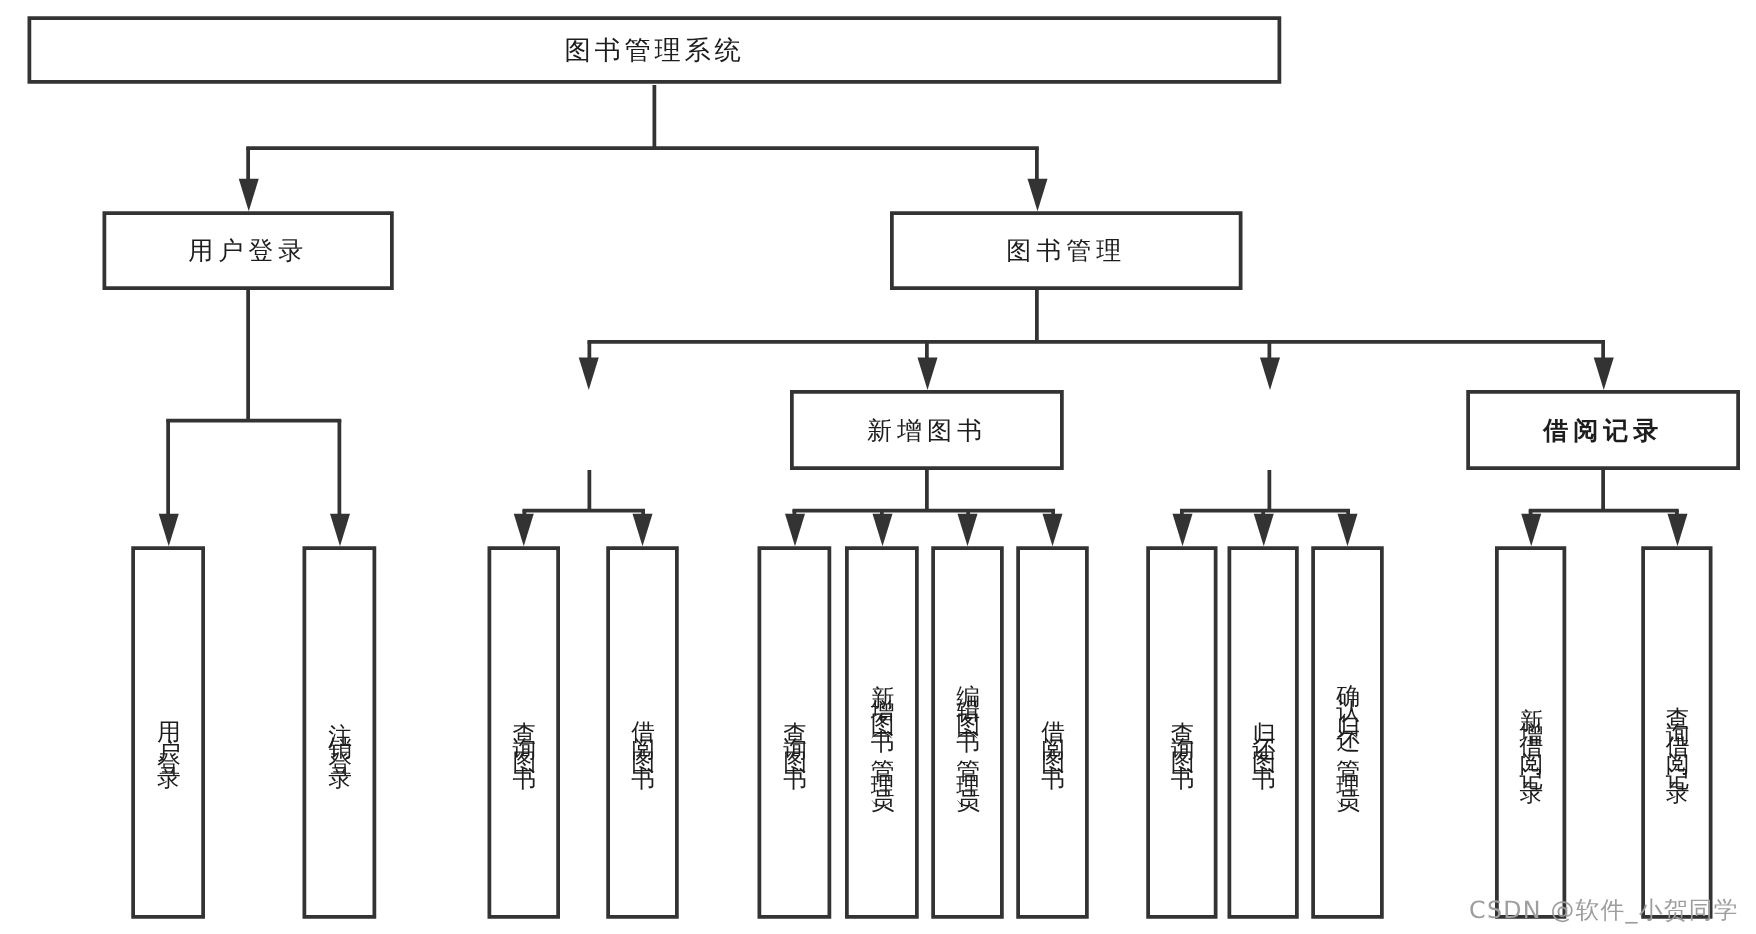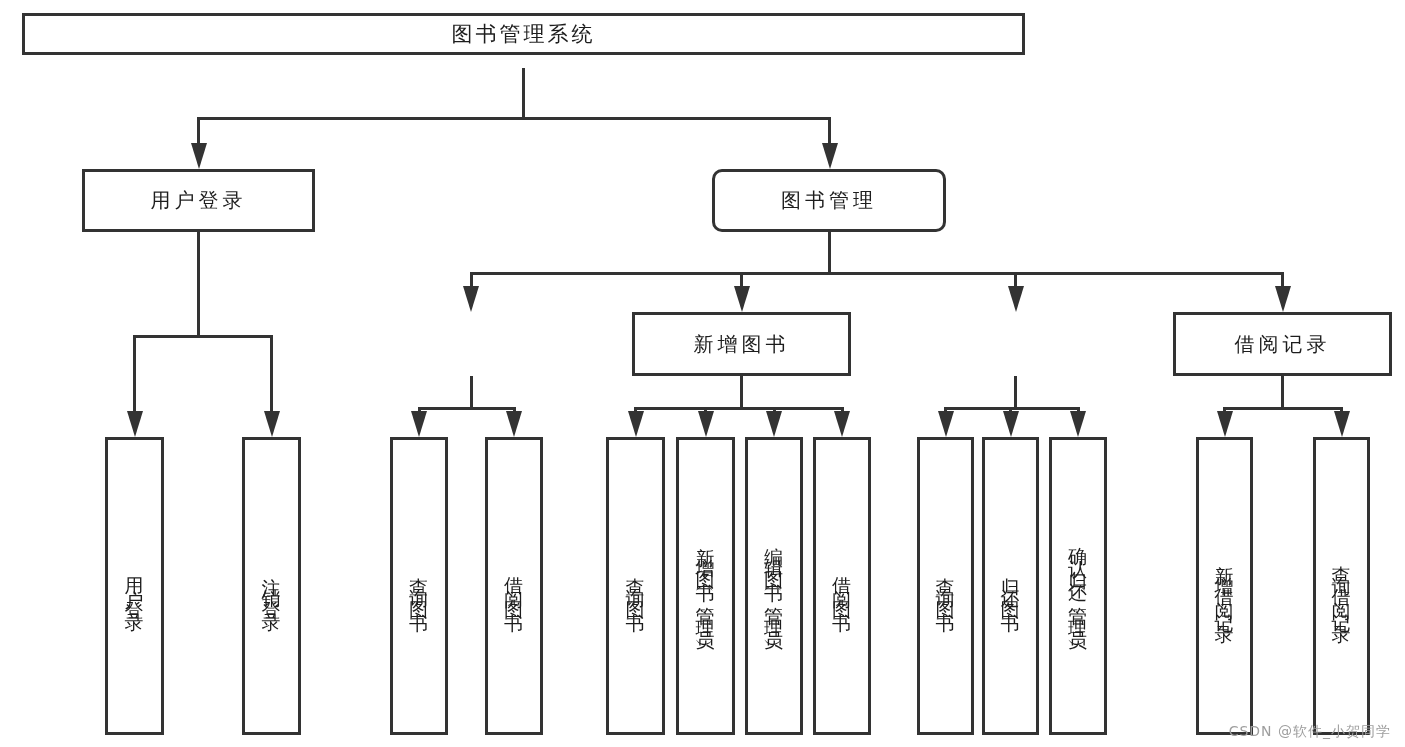--- a/index.html
+++ b/index.html
@@ -39,51 +39,51 @@
   .arrowhead{
     position:absolute;
     width:0;height:0;
     border-left:8px solid transparent;
     border-right:8px solid transparent;
     border-top:26px solid var(--line,#333333);
   }
   #watermark{
     position:absolute;
     right:14px;bottom:6px;
-    font-size:14px;
+    font-size:19px;
     letter-spacing:1px;
     color:var(--wm,#9e9e9e);
     z-index:5;
     white-space:nowrap;
   }
 </style>
 </head>
 <body>
 
 <div id="canvas">
   <div id="watermark">CSDN @软件_小贺同学</div>
-<div class="node root" style="left: 22px; top: 13px; width: 1003px; height: 42px;">
+<div class="node root" style="left: 22px; top: 13px; width: 1003px; height: 54px;">
       <span class="label">图书管理系统</span>
     </div>
     <div class="node" style="left: 82px; top: 169px; width: 233px; height: 63px;">
       <span class="label">用户登录</span>
     </div>
-    <div class="node" style="left: 712px; top: 169px; width: 234px; height: 63px; border-radius: 10px;">
+    <div class="node" style="left: 712px; top: 169px; width: 282px; height: 63px;">
       <span class="label">图书管理</span>
     </div>
     <div class="node vertical" style="left: 105px; top: 437px; width: 59px; height: 298px;">
       <span class="label">用户登录</span>
     </div>
     <div class="node vertical" style="left: 242px; top: 437px; width: 59px; height: 298px;">
       <span class="label">注销登录</span>
     </div>
     <div class="node" style="left: 632px; top: 312px; width: 219px; height: 64px;">
       <span class="label">新增图书</span>
     </div>
-    <div class="node" style="left: 1173px; top: 312px; width: 219px; height: 64px;">
+    <div class="node" style="left: 1173px; top: 312px; width: 219px; height: 64px; font-weight: bold;">
       <span class="label">借阅记录</span>
     </div>
     <div class="node vertical" style="left: 390px; top: 437px; width: 58px; height: 298px;">
       <span class="label">查询图书</span>
     </div>
     <div class="node vertical" style="left: 485px; top: 437px; width: 58px; height: 298px;">
       <span class="label">借阅图书</span>
     </div>
     <div class="node vertical" style="left: 606px; top: 437px; width: 59px; height: 298px;">
       <span class="label">查询图书</span>

